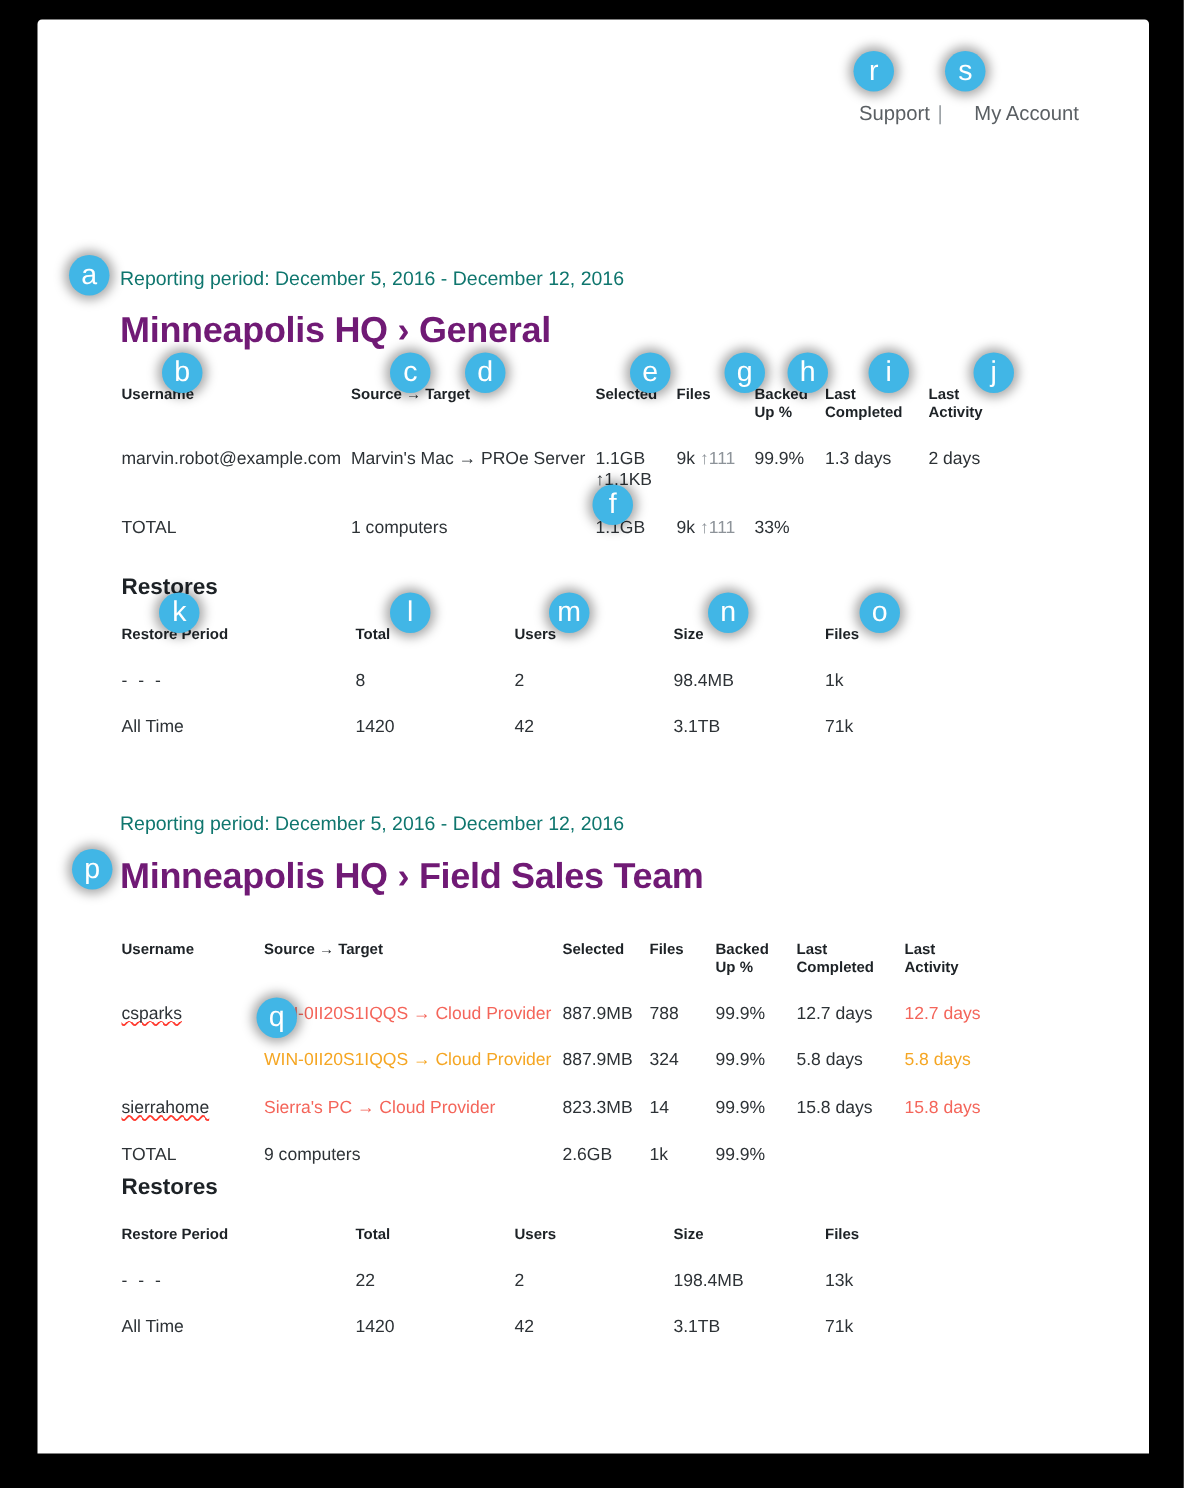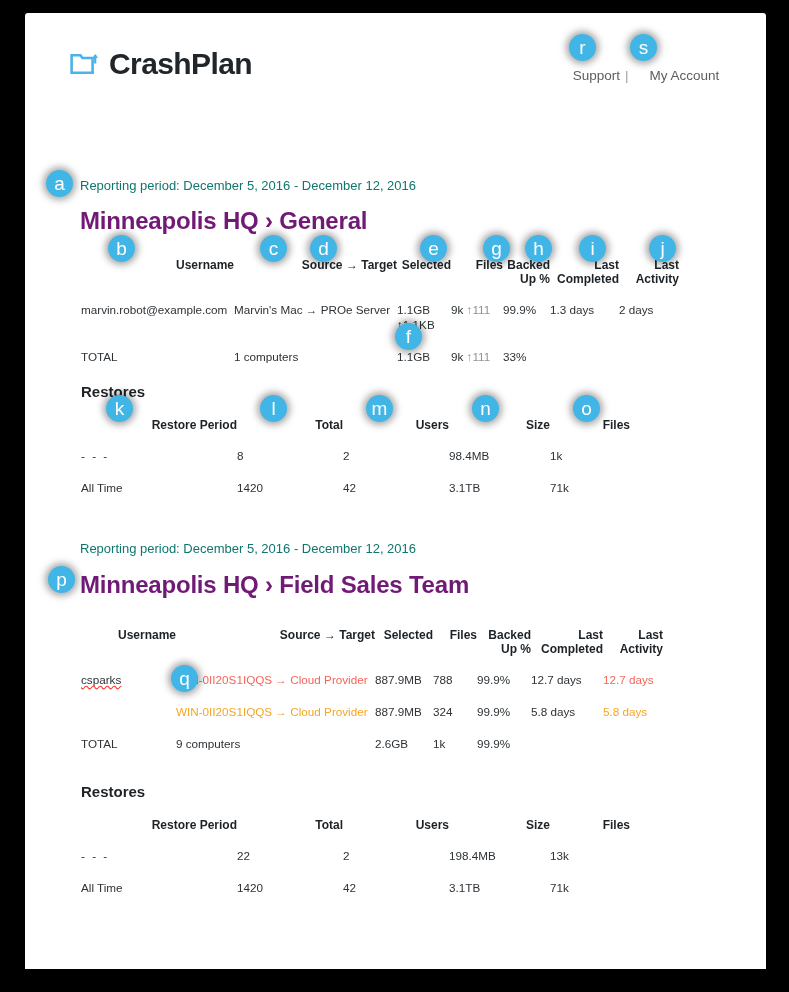--- a/index.html
+++ b/index.html
@@ -129,23 +129,23 @@
   }
 
   
   table.rep {
     position: absolute;
     border-collapse: collapse;
     font-size: 11.7px;
     color: #2d3236;
   }
   table.rep th {
-    font-size: 12px;
+    font-size: 10px;
     font-weight: bold;
-    text-align: right;
+    text-align: left;
     color: #1d2226;
     vertical-align: top;
     padding: 0 0 12px 0;
     line-height: 1.18;
     white-space: pre-line;
   }
   table.rep td {
     text-align: left;
     vertical-align: top;
     padding: 5px 0 12px 0;
@@ -165,28 +165,20 @@
   .dashes { letter-spacing: 2px; }
 </style>
 </head>
 <body>
 
 <div class="frame">
 <div class="page-inner">
 
   <div class="site-header">
 
-    <div class="logo-wrap">
-      <svg class="logo-mark" viewBox="0 0 30 24">
-        <path d="M1.6 3.2 H10.4 L12.4 6.0 H22.6 V20.8 H1.6 Z" fill="none" stroke="#4ab3e8" stroke-width="2.6"></path>
-        <path d="M25.2 3.0 V11.6" fill="none" stroke="#4ab3e8" stroke-width="2.2"></path>
-        <path d="M25.2 2.0 L28.0 6.1 L22.4 6.1 Z" fill="#4ab3e8"></path>
-      </svg>
-      <span class="logo-text">CrashPlan</span>
-    </div>
 
     <div class="header-links">
       <div class="header-badges">
         <span class="badge" style="left:31px; top:0;">r</span>
         <span class="badge" style="left:92px; top:0;">s</span>
       </div>
       <div class="hl-text">
         <a href="#">Support</a><span class="hl-sep">|</span><a href="#">My Account</a>
       </div>
     </div>
@@ -327,20 +319,29 @@
         <tr>
           <td></td>
           <td class="orange">WIN-0II20S1IQQS → Cloud Provider</td>
           <td>887.9MB</td>
           <td>324</td>
           <td>99.9%</td>
           <td>5.8 days</td>
           <td class="orange">5.8 days</td>
         </tr>
         <tr>
+          <td><span class="misspelled">sierrahome</span></td>
+          <td class="red">Sierra's PC → Cloud Provider</td>
+          <td>823.3MB</td>
+          <td>14</td>
+          <td>99.9%</td>
+          <td>15.8 days</td>
+          <td class="red">15.8 days</td>
+        </tr>
+        <tr>
           <td>TOTAL</td>
           <td>9 computers</td>
           <td>2.6GB</td>
           <td>1k</td>
           <td>99.9%</td>
           <td></td>
           <td></td>
         </tr>
       </tbody>
     </table>

